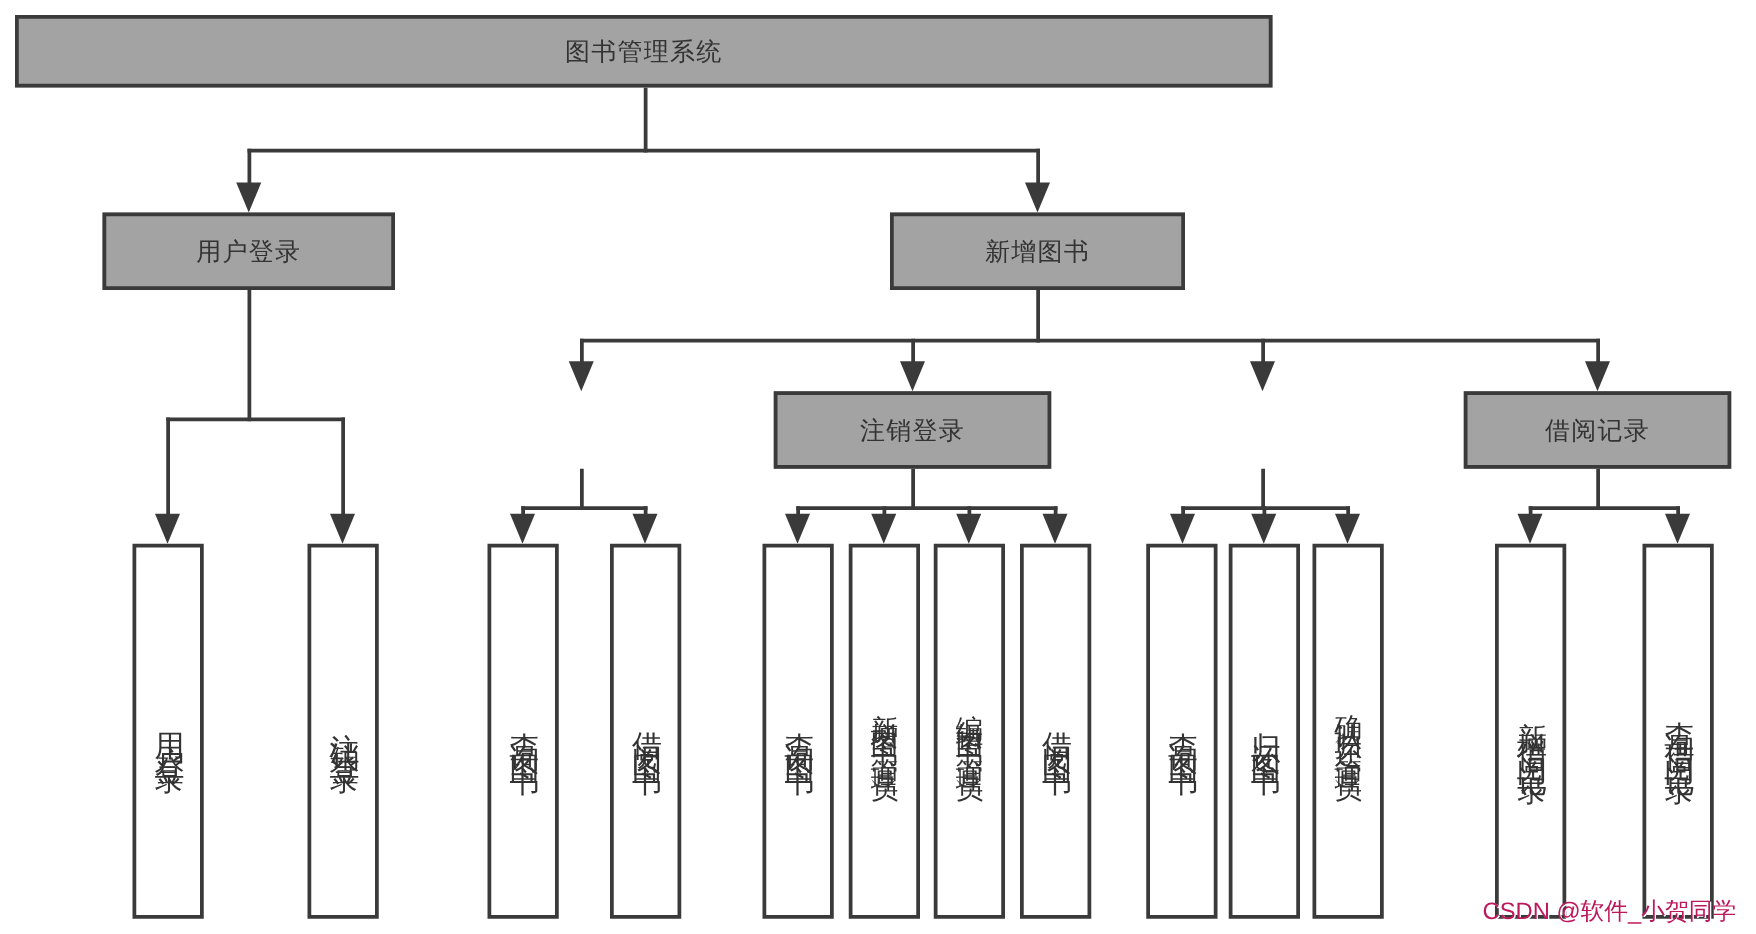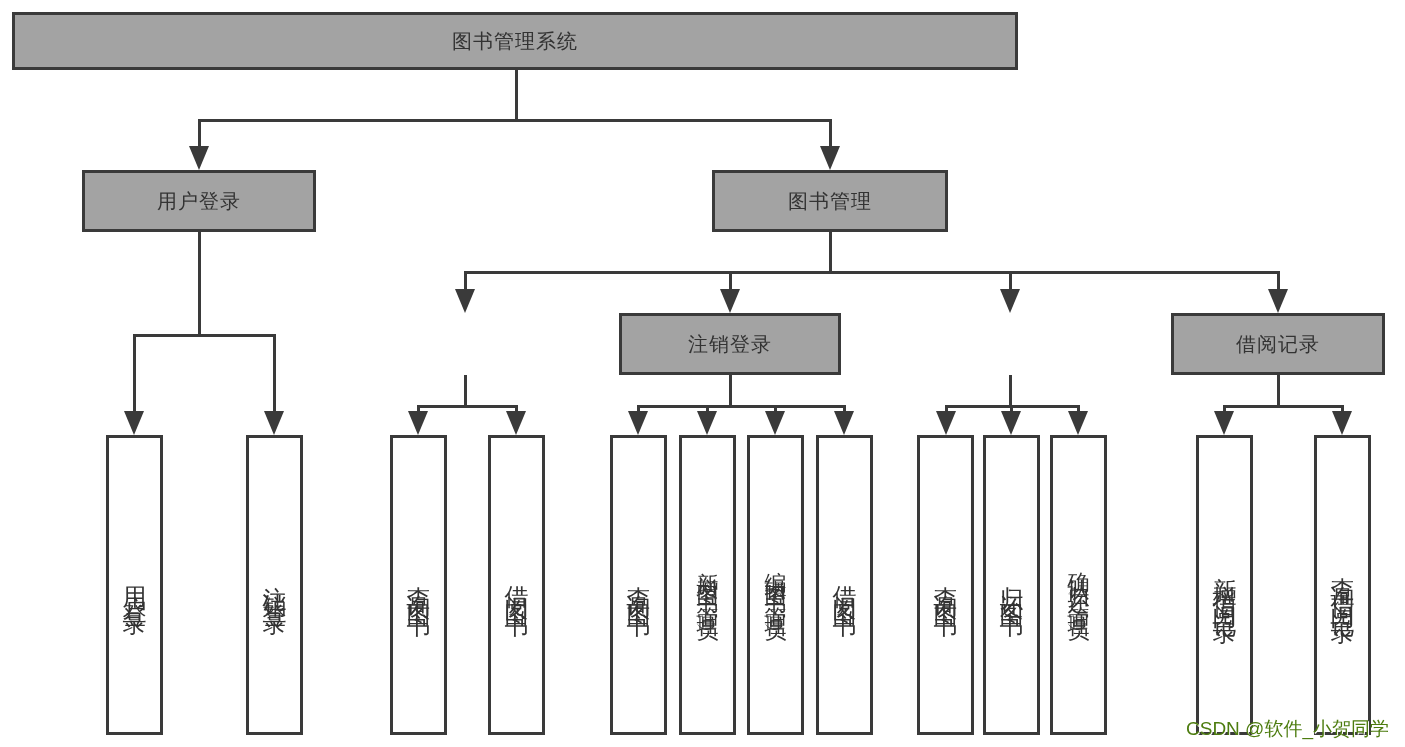--- a/index.html
+++ b/index.html
@@ -70,21 +70,21 @@
     border-right: 10px solid transparent;
     border-top: 24px solid #3a3a3a;
     z-index: 1;
   }
   
   .watermark {
     position: absolute;
     left: 1186px;
     top: 716px;
     font-size: 19px;
-    color: #4d7c0f;
+    color: #be185d;
     text-shadow: 1px 1px 0 #ffffff;
     white-space: nowrap;
     z-index: 5;
   }
 </style>
 </head>
 <body>
 
 <div class="canvas">
 
@@ -96,21 +96,21 @@
   <div class="hline" style="left:198px; top:119px; width:634px;"></div>
   <div class="vline" style="left:198px; top:119px; height:30px;"></div>
   <div class="arrow" style="left:189px; top:146px;"></div>
   <div class="vline" style="left:829px; top:119px; height:30px;"></div>
   <div class="arrow" style="left:820px; top:146px;"></div>
 
   <div class="node" style="left:82px; top:170px; width:234px; height:62px;">
     <span>用户登录</span>
   </div>
   <div class="node" style="left:712px; top:170px; width:236px; height:62px;">
-    <span>图书管理</span>
+    <span>新增图书</span>
   </div>
 
   <div class="vline" style="left:198px; top:232px; height:105px;"></div>
   <div class="hline" style="left:133px; top:334px; width:143px;"></div>
   <div class="vline" style="left:133px; top:334px; height:80px;"></div>
   <div class="arrow" style="left:124px; top:411px;"></div>
   <div class="vline" style="left:273px; top:334px; height:80px;"></div>
   <div class="arrow" style="left:264px; top:411px;"></div>
 
   <div class="vline" style="left:829px; top:232px; height:42px;"></div>

